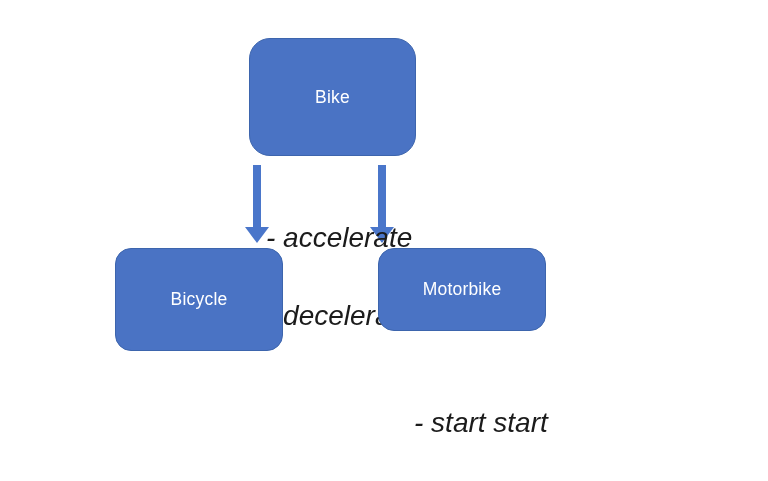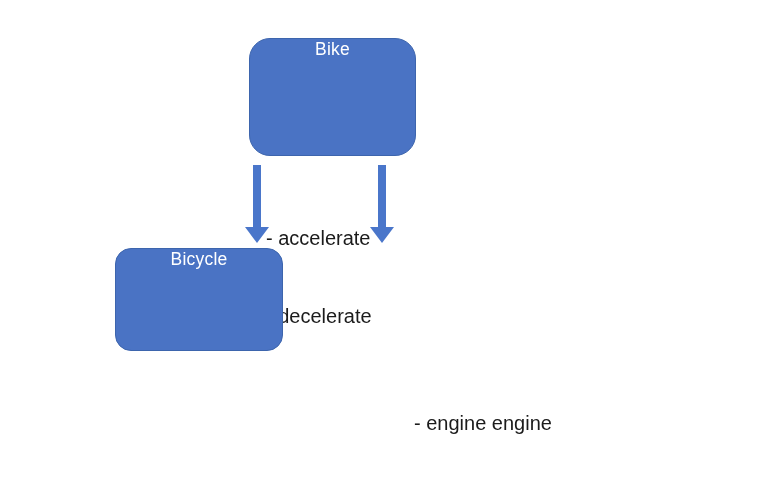--- a/index.html
+++ b/index.html
@@ -15,20 +15,21 @@
     font-family: "Liberation Sans", sans-serif;
     overflow: hidden;
   }
   .node {
     position: absolute;
     box-sizing: border-box;
     background: var(--node-fill, #4a73c4);
     border: 1.5px solid var(--node-border, #3d65ad);
     color: var(--node-text, #ffffff);
     display: flex;
+    align-items: center;
     justify-content: center;
     font-size: 17.5px;
     letter-spacing: 0.2px;
   }
   .node-bike {
     left: 249px; top: 38px;
     width: 167px; height: 118px;
     border-radius: 21px;
   }
   .node-bicycle {
@@ -43,23 +44,24 @@
   }
   .arrows-layer {
     position: absolute;
     left: 0; top: 0;
     width: 768px; height: 481px;
     pointer-events: none;
   }
   .note {
     position: absolute;
     color: var(--annotation-text, #1b1b1b);
-    font-size: 20px;
+    font-size: 28px;
     line-height: 26px;
     white-space: pre;
+    font-style: italic;
   }
   .note-accel {
     left: 266px; top: 173px;
   }
   .note-engine {
     left: 414px; top: 358px;
   }
 </style>
 </head>
 <body>
@@ -83,19 +85,22 @@
 
   <div class="note note-accel">
     <div>- accelerate</div>
     <div>- decelerate</div>
   </div>
 
   <div class="node node-bicycle">
     <span>Bicycle</span>
   </div>
 
+  <div class="node node-motorbike">
+    <span>Motorbike</span>
+  </div>
 
   <div class="note note-engine">
-    <div>- engine engine</div>
+    <div>- start start</div>
     
   </div>
 
 </div>
 
 </body></html>

